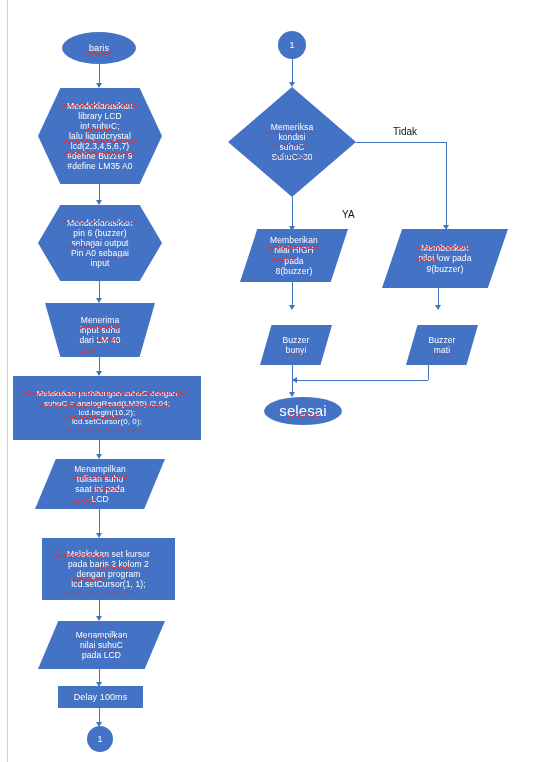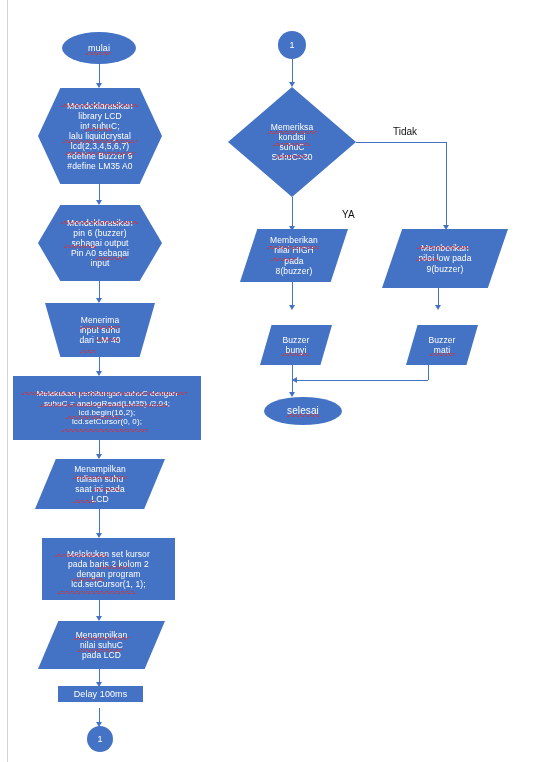--- a/index.html
+++ b/index.html
@@ -104,21 +104,21 @@
   }
 </style>
 </head>
 <body>
 
 <div id="canvas">
 
   <div class="margin-line"></div>
 
   <div class="node fill ellipse" style="left:62px;top:32px;width:74px;height:32px;font-size:9px;">
-    <span class="txt">mulai</span>
+    <span class="txt">baris</span>
   </div>
   <div class="squig" style="left:86px;top:52px;width:25px;"></div>
 
   <div class="ln v" style="left:99px;top:64px;height:20px;"></div>
   <div class="arrow down" style="left:95.5px;top:83px;"></div>
 
   <div class="node fill hexagon" style="left:38px;top:88px;width:124px;height:96px;">
     <span class="txt">Mendeklarasikan
 library LCD
 int suhuC;
@@ -206,21 +206,21 @@
     <span class="txt">Menampilkan
 nilai suhuC
 pada LCD</span>
   </div>
   <div class="squig" style="left:74px;top:637px;width:55px;"></div>
   <div class="squig" style="left:78px;top:649px;width:45px;"></div>
 
   <div class="ln v" style="left:99px;top:669px;height:14px;"></div>
   <div class="arrow down" style="left:95.5px;top:682px;"></div>
 
-  <div class="node fill rect" style="left:58px;top:686px;width:85px;height:16px;font-size:9px;">
+  <div class="node fill rect" style="left:58px;top:686px;width:85px;height:22px;font-size:9px;">
     <span class="txt">Delay 100ms</span>
   </div>
 
   <div class="ln v" style="left:99px;top:708px;height:15px;"></div>
   <div class="arrow down" style="left:95.5px;top:722px;"></div>
 
   <div class="node fill circle" style="left:87px;top:726px;width:26px;height:26px;font-size:9px;">
     <span class="txt">1</span>
   </div>
 
@@ -285,18 +285,18 @@
   </div>
   <div class="squig" style="left:430px;top:353px;width:25px;"></div>
 
   <div class="ln v" style="left:428px;top:365px;height:15px;"></div>
   <div class="ln h" style="left:292px;top:380px;width:136px;"></div>
   <div class="arrow left" style="left:292px;top:376.5px;"></div>
 
   <div class="ln v" style="left:292px;top:365px;height:31px;"></div>
   <div class="arrow down" style="left:288.5px;top:392px;"></div>
 
-  <div class="node fill ellipse" style="left:264px;top:397px;width:78px;height:28px;font-size:10px;">
+  <div class="node fill ellipse" style="left:264px;top:397px;width:78px;height:28px;font-size:15px;">
     <span class="txt">selesai</span>
   </div>
   <div class="squig" style="left:287px;top:414px;width:32px;"></div>
 
 </div>
 
 </body></html>

